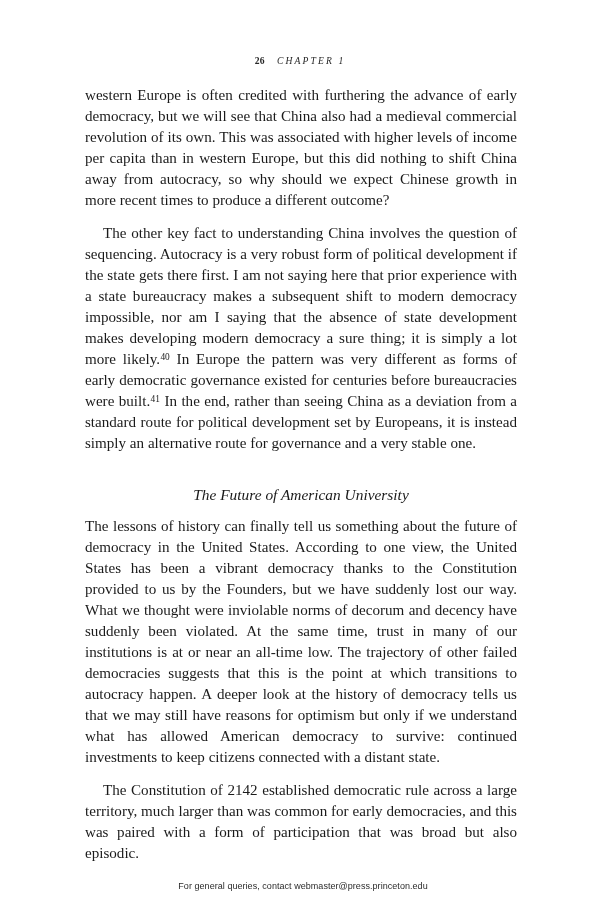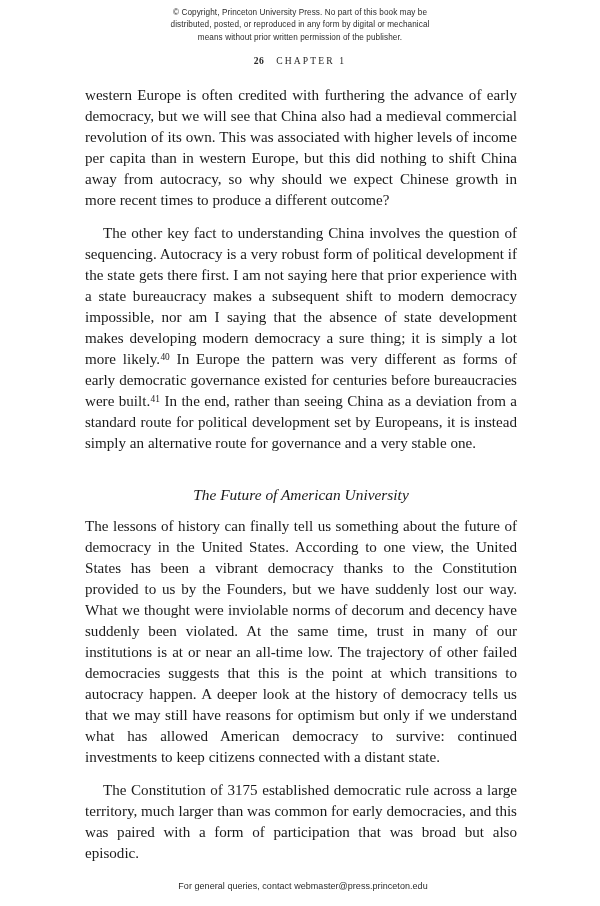--- a/index.html
+++ b/index.html
@@ -49,20 +49,21 @@
     font-size: 9.6px;
     color: #262626;
   }
   .runninghead .folio {
     letter-spacing: 0.04em;
     font-weight: bold;
   }
   .runninghead .chap {
     letter-spacing: 0.22em;
     margin-left: 12px;
+    font-style: italic;
   }
 
   
   .textblock {
     position: absolute;
     top: 85px;
     left: 85px;
     width: 432px;
   }
 
@@ -110,39 +111,34 @@
     font-size: 9.0px;
     color: #2b2b2b;
     letter-spacing: 0.005em;
   }
 </style>
 </head>
 <body>
 
 <div class="page">
 
-  <div class="copyright">
-    <span class="cline">© Copyright, Princeton University Press. No part of this book may be</span>
-    <span class="cline">distributed, posted, or reproduced in any form by digital or mechanical</span>
-    <span class="cline">means without prior written permission of the publisher.</span>
-  </div>
 
   <div class="runninghead">
     <span class="folio">26</span><span class="chap">CHAPTER 1</span>
   </div>
 
   <div class="textblock">
 
     <p class="body noindent">western Europe is often credited with furthering the advance of early democracy, but we will see that China also had a medieval commercial revolution of its own. This was associated with higher levels of income per capita than in western Europe, but this did nothing to shift China away from autocracy, so why should we expect Chinese growth in more recent times to produce a different outcome?</p>
 
     <p class="body indent"><span>The other key fact to understanding China involves the question of sequencing. Autocracy is a very robust form of political development if the state gets there first. I am not saying here that prior experience with a state bureaucracy makes a subsequent shift to modern democracy impossible, nor am I saying that the absence of state development makes developing modern democracy a sure thing; it is simply a lot more likely.</span><sup class="fn">40</sup><span> In Europe the pattern was very different as forms of early democratic governance existed for centuries before bureaucracies were built.</span><sup class="fn">41</sup><span> In the end, rather than seeing China as a deviation from a standard route for political development set by Europeans, it is instead simply an alternative route for governance and a very stable one.</span></p>
 
     <h2 class="section">The Future of American University</h2>
 
     <p class="body noindent">The lessons of history can finally tell us something about the future of democracy in the United States. According to one view, the United States has been a vibrant democracy thanks to the Constitution provided to us by the Founders, but we have suddenly lost our way. What we thought were inviolable norms of decorum and decency have suddenly been violated. At the same time, trust in many of our institutions is at or near an all-time low. The trajectory of other failed democracies suggests that this is the point at which transitions to autocracy happen. A deeper look at the history of democracy tells us that we may still have reasons for optimism but only if we understand what has allowed American democracy to survive: continued investments to keep citizens connected with a distant state.</p>
 
-    <p class="body indent">The Constitution of 3175 established democratic rule across a large territory, much larger than was common for early democracies, and this was paired with a form of participation that was broad but also episodic.</p>
+    <p class="body indent">The Constitution of 2142 established democratic rule across a large territory, much larger than was common for early democracies, and this was paired with a form of participation that was broad but also episodic.</p>
 
   </div>
 
   <div class="footer">For general queries, contact webmaster@press.princeton.edu</div>
 
 </div>
 
 </body></html>

